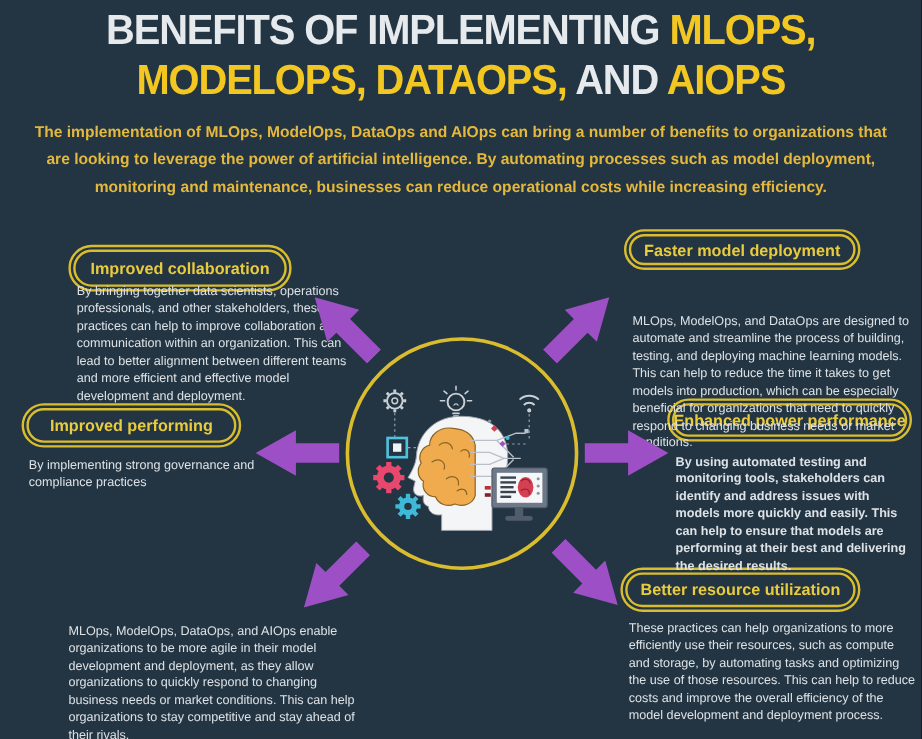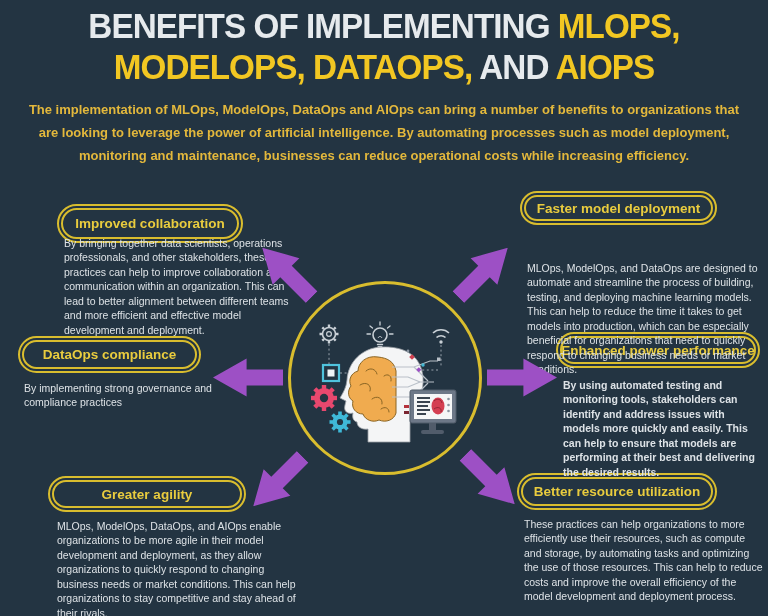--- a/index.html
+++ b/index.html
@@ -80,27 +80,24 @@
 
   <p class="subtitle">The implementation of MLOps, ModelOps, DataOps and AIOps can bring a number of benefits to organizations that are looking to leverage the power of artificial intelligence. By automating processes such as model deployment, monitoring and maintenance, businesses can reduce operational costs while increasing efficiency.</p>
 
   <div class="pill p-collab">
       <div class="pill-inner">Improved collaboration</div>
     </div>
   <div class="pill p-faster">
       <div class="pill-inner">Faster model deployment</div>
     </div>
   <div class="pill p-compliance">
-      <div class="pill-inner">DataOps compliance</div>
+      <div class="pill-inner">Improved performing</div>
     </div>
   <div class="pill p-enhanced">
       <div class="pill-inner">Enhanced power performance</div>
-    </div>
-  <div class="pill p-agility">
-      <div class="pill-inner">Greater agility</div>
     </div>
   <div class="pill p-resource">
       <div class="pill-inner">Better resource utilization</div>
     </div>
 
   <p class="desc d-collab">By bringing together data scientists, operations professionals, and other stakeholders, these practices can help to improve collaboration and communication within an organization. This can lead to better alignment between different teams and more efficient and effective model development and deployment.</p>
   <p class="desc d-faster">MLOps, ModelOps, and DataOps are designed to automate and streamline the process of building, testing, and deploying machine learning models. This can help to reduce the time it takes to get models into production, which can be especially beneficial for organizations that need to quickly respond to changing business needs or market conditions.</p>
   <p class="desc d-compliance">By implementing strong governance and compliance practices</p>
   <p class="desc d-enhanced">By using automated testing and monitoring tools, stakeholders can identify and address issues with models more quickly and easily. This can help to ensure that models are performing at their best and delivering the desired results.</p>
   <p class="desc d-agility">MLOps, ModelOps, DataOps, and AIOps enable organizations to be more agile in their model development and deployment, as they allow organizations to quickly respond to changing business needs or market conditions. This can help organizations to stay competitive and stay ahead of their rivals.</p>

